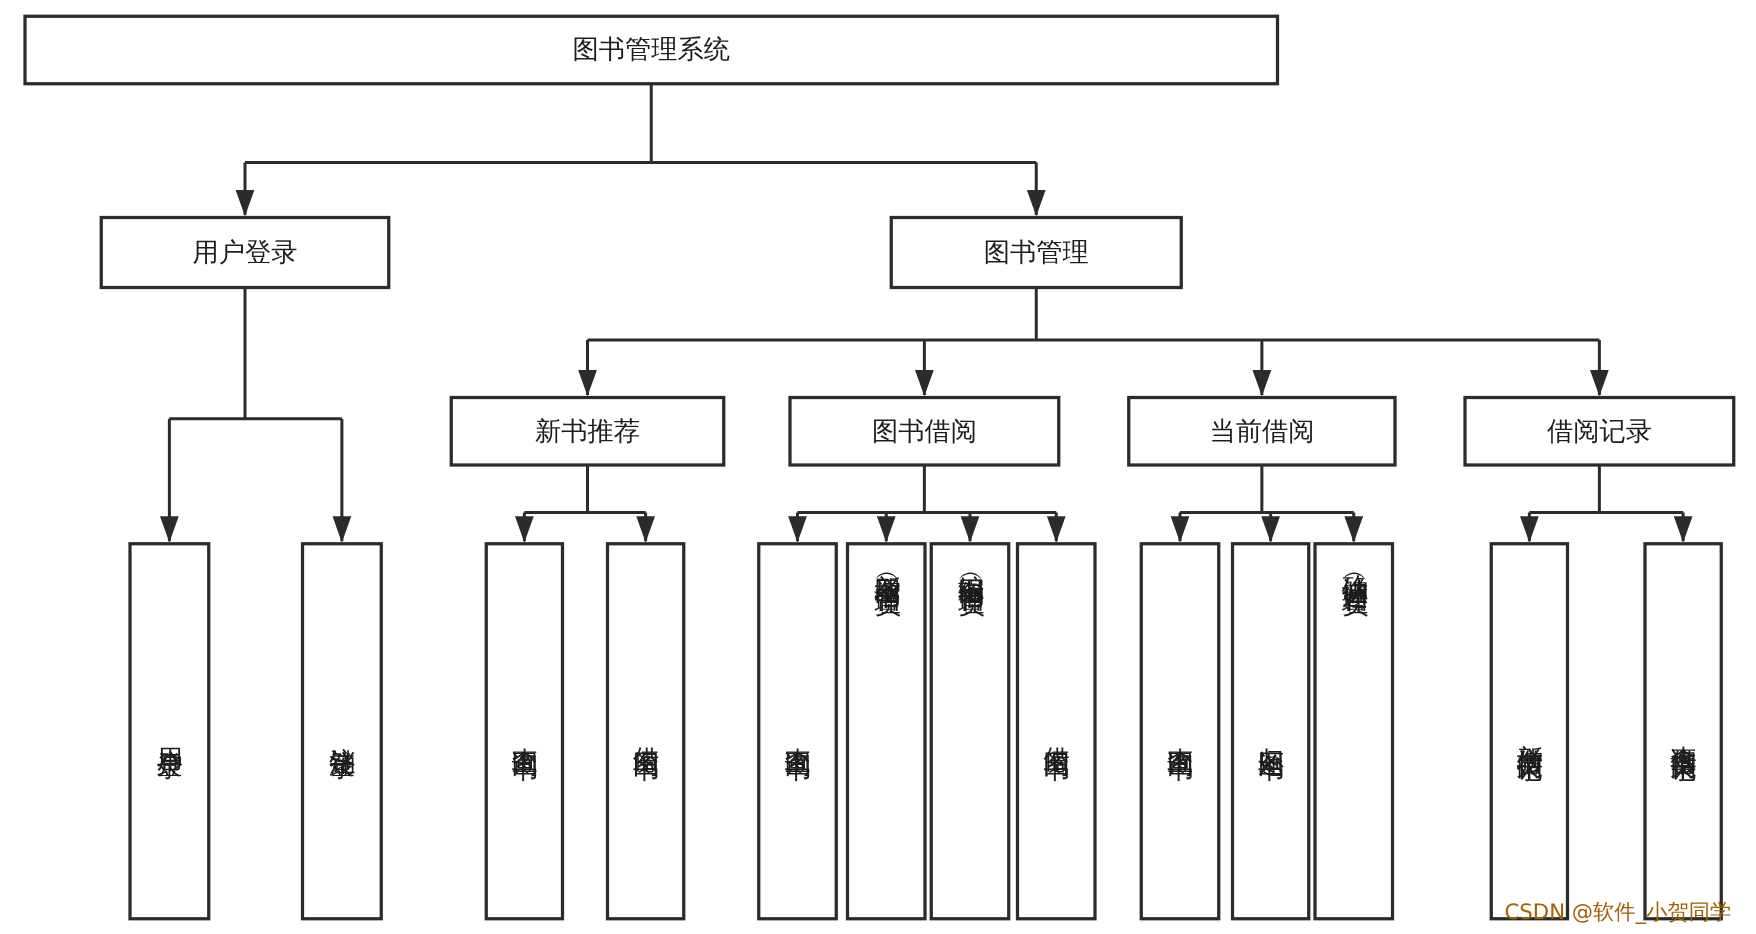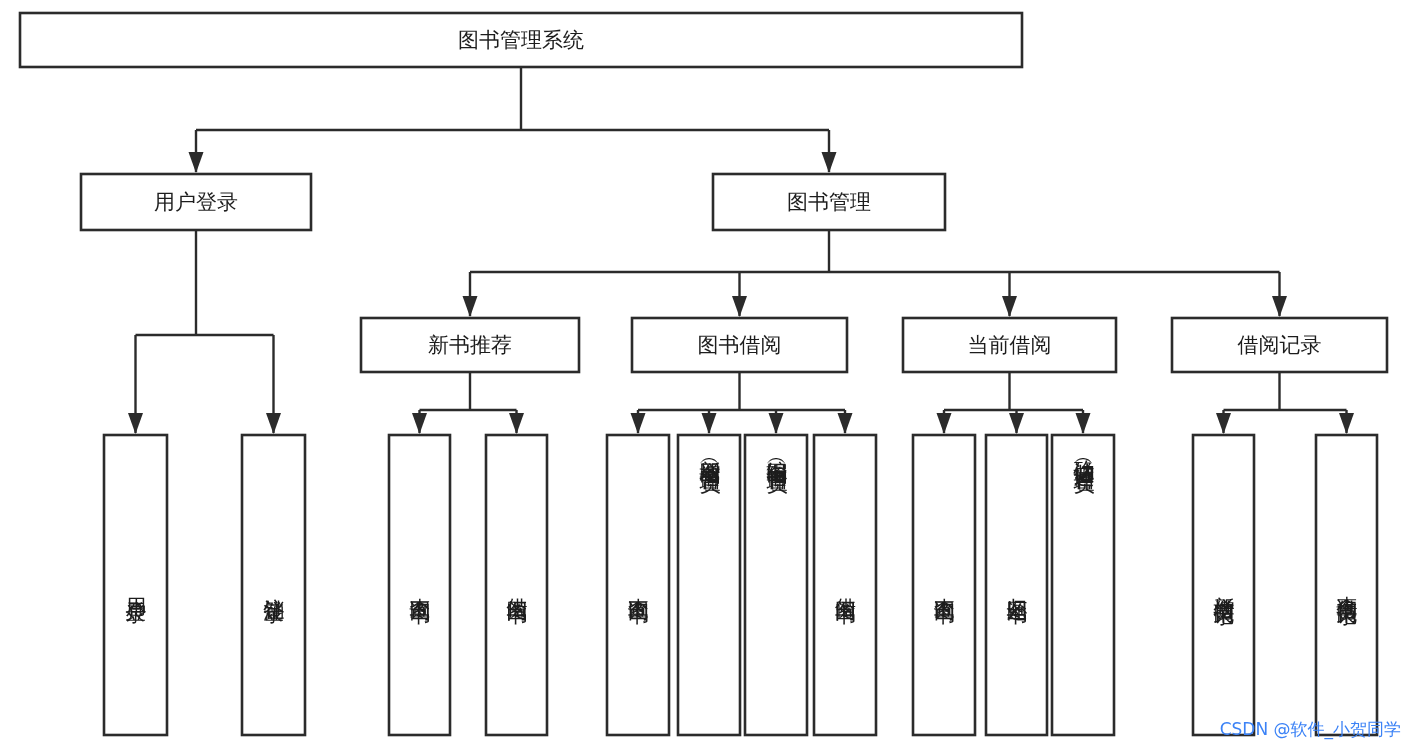--- a/index.html
+++ b/index.html
@@ -57,25 +57,25 @@
     font-size: 21px;
     line-height: 1.18;
     color: #1d1d1d;
     letter-spacing: 2px;
     white-space: nowrap;
     text-align: left;
     pointer-events: none;
   }
   #watermark {
     position: absolute;
-    right: 4px;
+    right: 20px;
     bottom: 6px;
     font-family: "DejaVu Sans", "Liberation Sans", sans-serif;
     font-size: 17px;
-    color: #3b82f6;
+    color: #a16207;
     white-space: nowrap;
   }
 </style>
 </head>
 <body>
 
 <div id="diagram-root">
 
   <svg id="tree-svg" viewBox="0 0 1405 747" xmlns="http://www.w3.org/2000/svg">
     <g id="connectors-layer">

